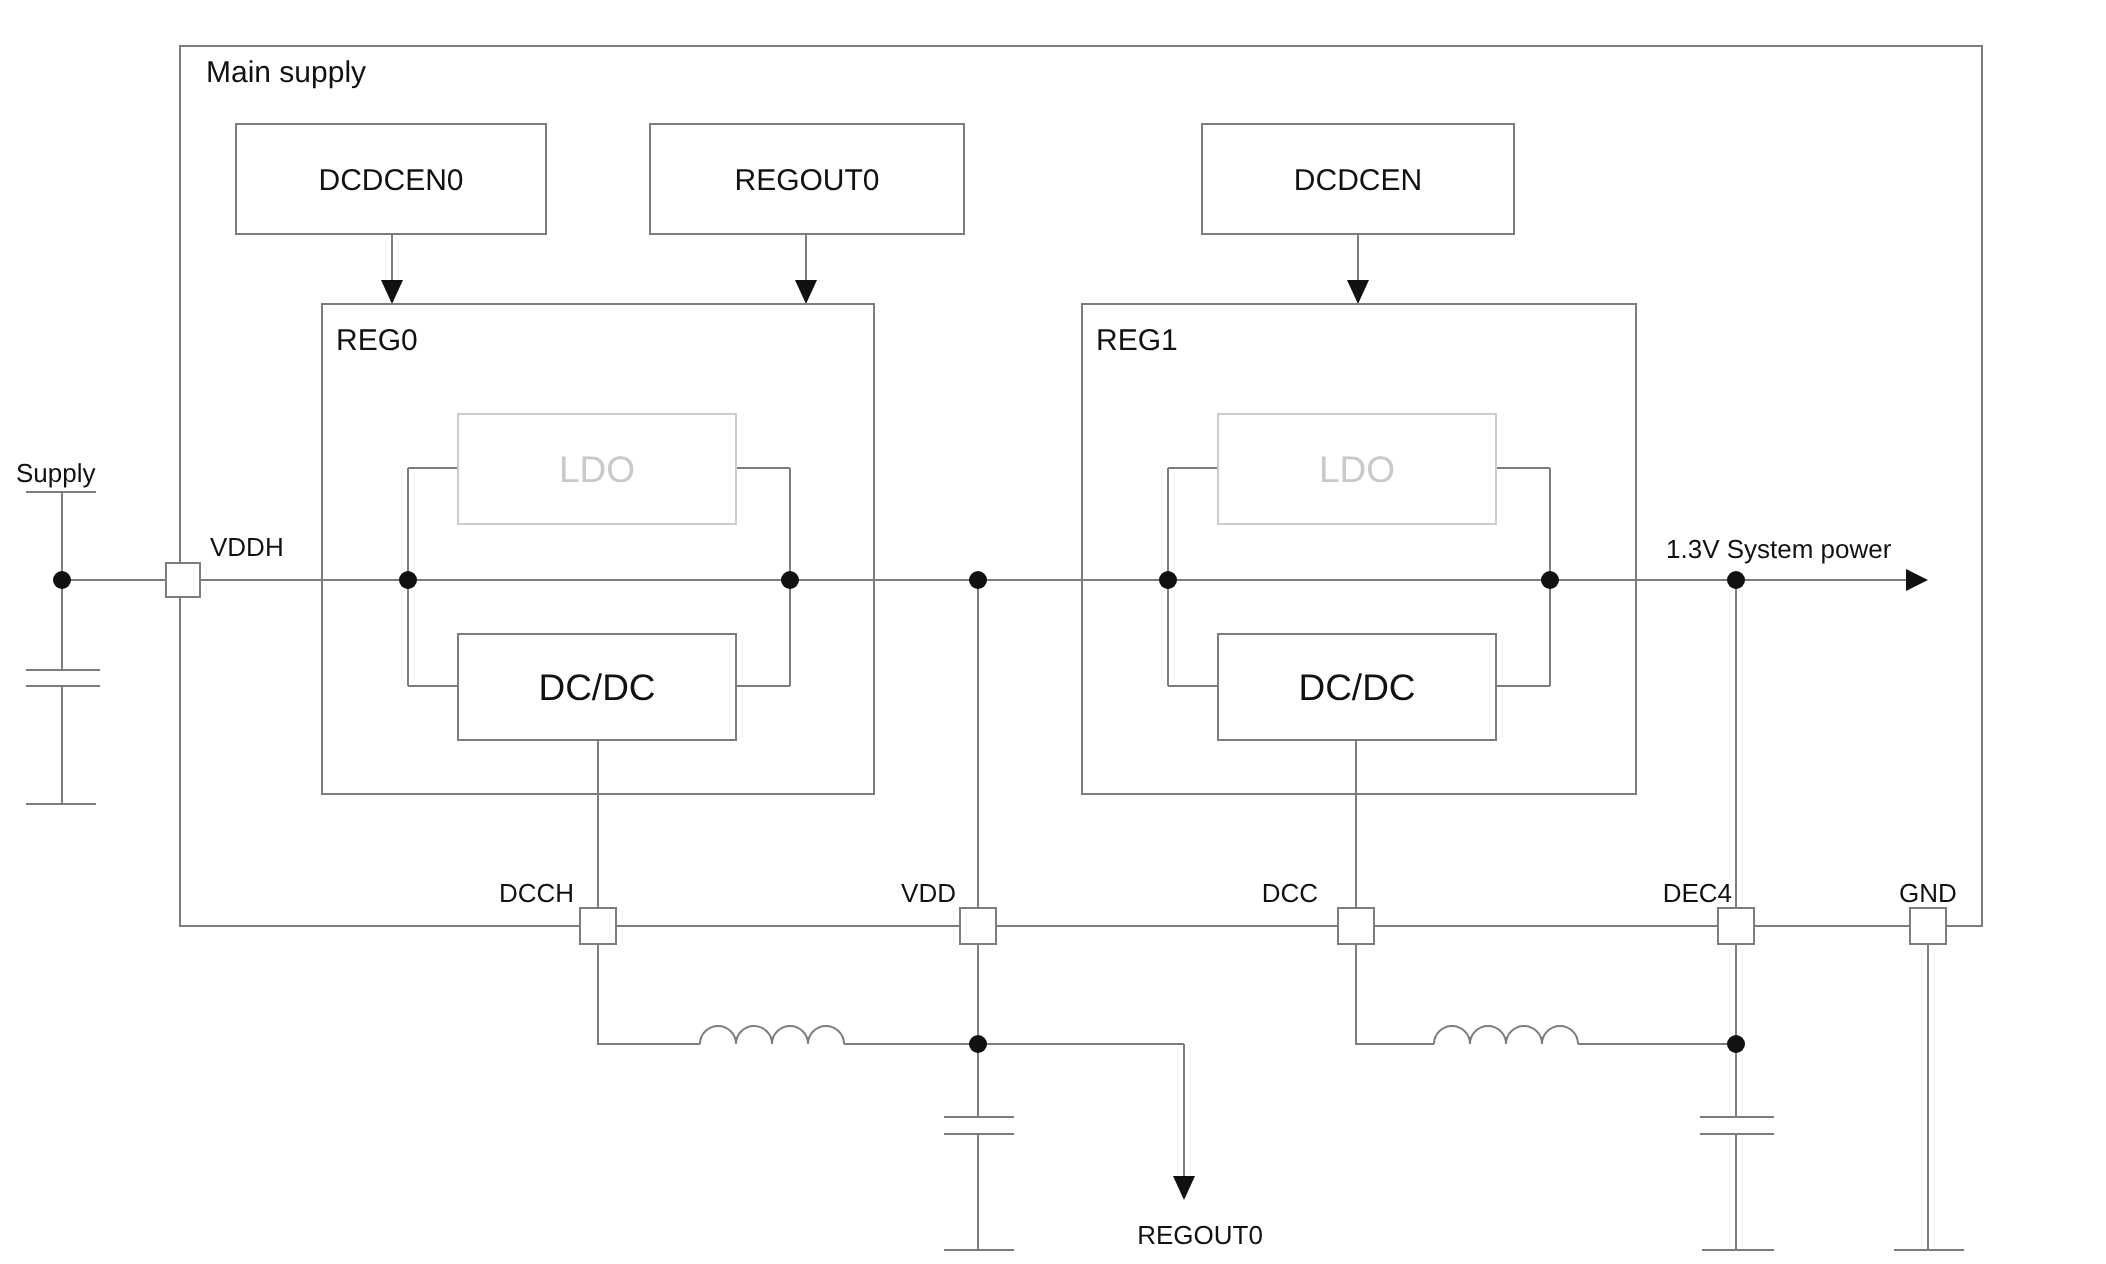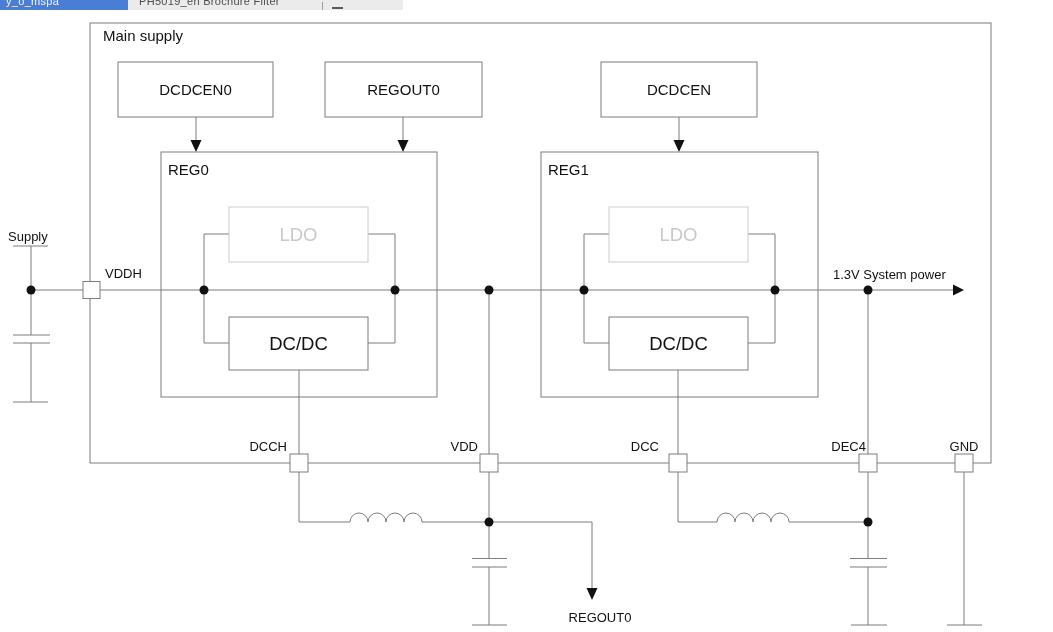--- a/index.html
+++ b/index.html
@@ -32,30 +32,20 @@
   .t18{font-size:18.5px;}
   .mid{text-anchor:middle;}
   .end{text-anchor:end;}
   .dis{fill:#c9c9c9;}
 </style>
 </head>
 <body>
 
 <div id="stage">
 
-  <div class="tabbar">
-    <div class="tab active">
-      <span class="tablabel">y_o_mspa</span>
-    </div>
-    <div class="tab inactive">
-      <span class="tablabel">PH5019_en Brochure Filter</span>
-    </div>
-    <div class="tabsep"></div>
-    <div class="newtab"></div>
-  </div>
 
   <svg width="1053" height="632" viewBox="0 0 1053 632">
 
     <rect class="box-transparent" x="90" y="23" width="901" height="440"></rect>
     <text class="t15" x="103" y="41">Main supply</text>
 
     <g>
       <rect class="box" x="118" y="62" width="155" height="55"></rect>
       <text class="t15 mid" x="195.5" y="95">DCDCEN0</text>
     </g>

